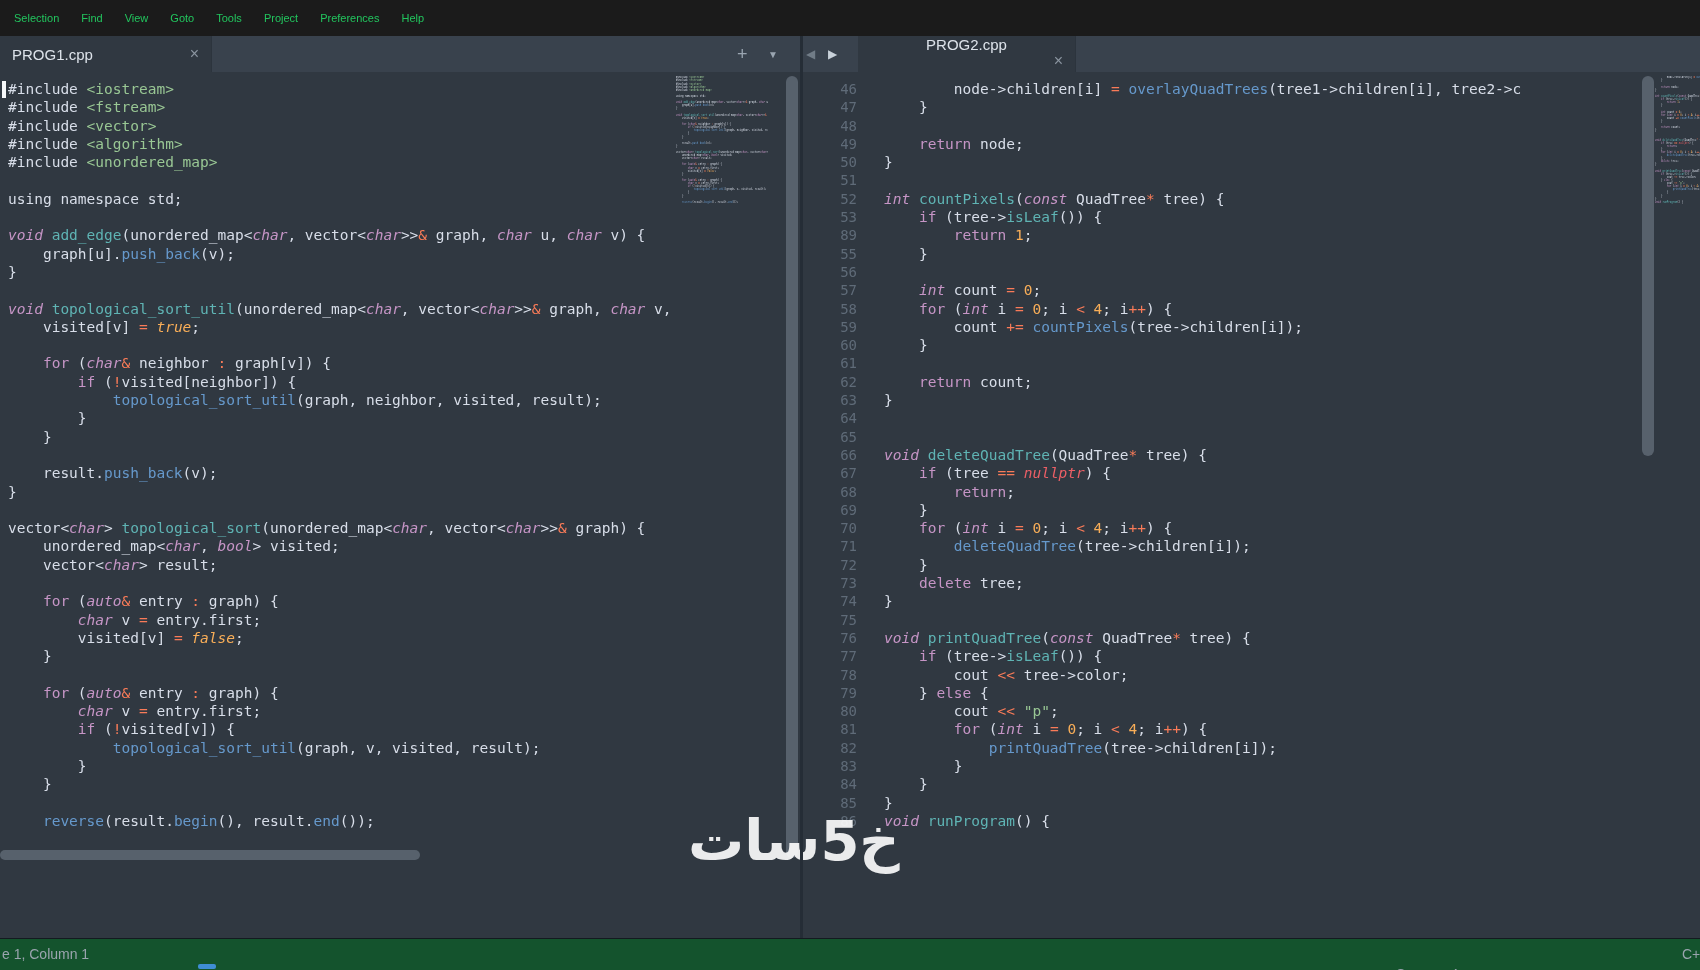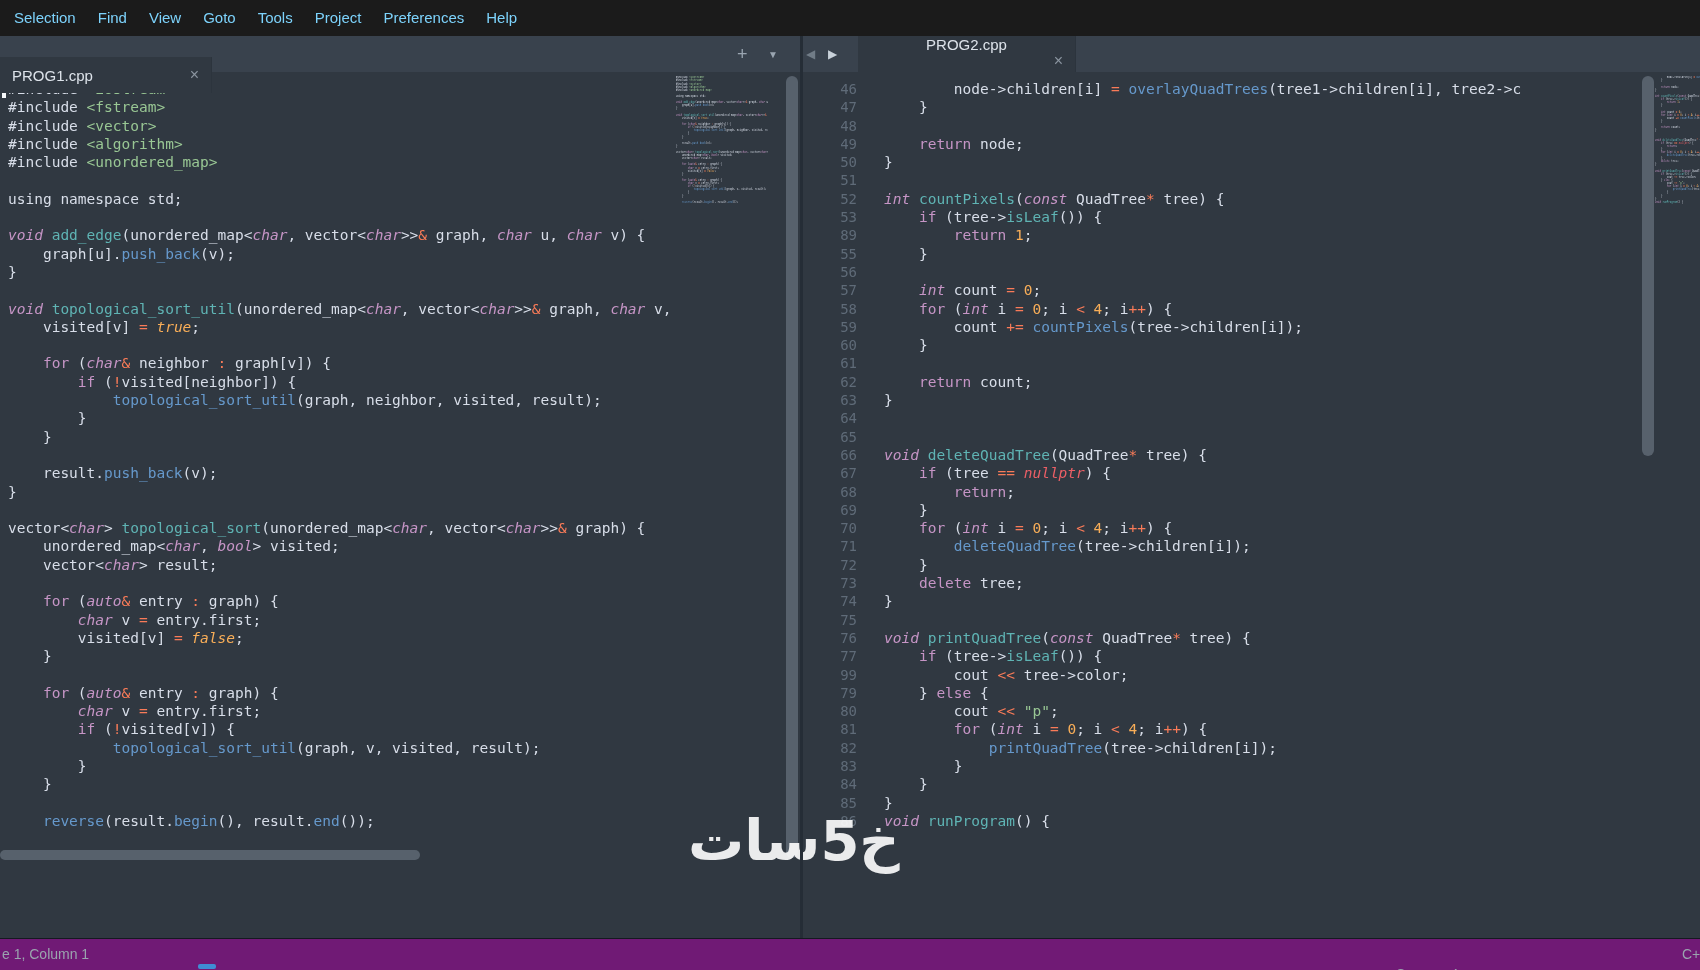--- a/index.html
+++ b/index.html
@@ -2,21 +2,21 @@
 <html><head>
 <meta charset="utf-8">
 <style>
   * { margin:0; padding:0; box-sizing:border-box; }
   html,body { width:1700px; height:970px; overflow:hidden; background:#303841; }
   body { position:relative; font-family:"Liberation Sans",sans-serif; }
 
   
   .menubar { position:absolute; top:0; left:0; right:0; height:36px; background:#1b1b1b;
              display:flex; align-items:center; padding-left:3px; z-index:20; }
-  .menu-item { padding:0 11px; color:#7dd3fc; font-size:15px; line-height:36px; cursor:default; }
+  .menu-item { padding:0 11px; color:#22c55e; font-size:11px; line-height:36px; cursor:default; }
 
   
   .tabbar { position:absolute; top:36px; left:0; right:0; height:36px; background:#39424d; z-index:18; }
   .tab { position:absolute; top:0; height:36px; background:#303841; display:flex; align-items:center;
          padding:0 12px; border-right:1px solid #2c343d; }
   .tab-title { color:#dde3ea; font-size:15px; white-space:nowrap; }
   .tab-close { color:#8b95a0; font-size:16px; line-height:16px; margin-left:auto; padding-left:14px; }
   .tabbtn { position:absolute; top:0; height:36px; display:flex; align-items:center; color:#9aa5b1; }
 
   
@@ -57,21 +57,21 @@
                 font-family:"DejaVu Sans Mono",monospace; font-size:14.5px; line-height:18.3px; white-space:pre; }
 
   
   .vscroll { position:absolute; width:12px; border-radius:6px; background:#57616c; z-index:5; }
   #vscroll-left  { left:786px; top:4px;  height:782px; }
   #vscroll-right { left:839px; top:4px;  height:380px; }
   .hscroll-thumb { position:absolute; left:0; top:778px; width:420px; height:10px;
                    border-radius:5px; background:#57616c; z-index:5; }
 
   
-  .statusbar { position:absolute; left:0; right:0; bottom:0; height:32px; background:#701a75;
+  .statusbar { position:absolute; left:0; right:0; bottom:0; height:32px; background:#14532d;
                border-top:1px solid #141a20; z-index:20; }
   .status-text { position:absolute; top:0; line-height:31px; color:#9aa4ae; font-size:14px; white-space:nowrap; }
   #status-caret  { left:2px; }
   #status-indent { left:1396px;margin-top:20px; }
   #status-syntax { left:1682px; width:36px; overflow:hidden; }
   .status-accent { position:absolute; left:198px; bottom:1px; width:18px; height:5px;
                    border-radius:2px; background:#3f8dd4; }
 
   
   .watermark { position:absolute; left:688px; top:808px; z-index:8; direction:rtl;
@@ -86,21 +86,21 @@
     <div class="menu-item">Find</div>
     <div class="menu-item">View</div>
     <div class="menu-item">Goto</div>
     <div class="menu-item">Tools</div>
     <div class="menu-item">Project</div>
     <div class="menu-item">Preferences</div>
     <div class="menu-item">Help</div>
   </div>
 
 <div class="tabbar">
-  <div class="tab" style="left:0; width:212px;margin-top:21px;">
+  <div class="tab" style="left:0; width:212px;">
     <span class="tab-title">PROG1.cpp</span>
     <span class="tab-close">×</span>
   </div>
   <div class="tabbtn" style="left:737px; font-size:18px;">+</div>
   <div class="tabbtn" style="left:768px; font-size:10px;">▼</div>
   <div class="tabbtn" style="left:806px; font-size:12px; color:#717c87;">◀</div>
   <div class="tabbtn" style="left:828px; font-size:12px; color:#c9d2da;">▶</div>
   <div class="tab" style="left:858px; width:218px;flex-direction:column;">
     <span class="tab-title">PROG2.cpp</span>
     <span class="tab-close">×</span>
@@ -144,21 +144,21 @@
         <div class="ln">68</div>
         <div class="ln">69</div>
         <div class="ln">70</div>
         <div class="ln">71</div>
         <div class="ln">72</div>
         <div class="ln">73</div>
         <div class="ln">74</div>
         <div class="ln">75</div>
         <div class="ln">76</div>
         <div class="ln">77</div>
-        <div class="ln">99</div>
+        <div class="ln">78</div>
         <div class="ln">79</div>
         <div class="ln">80</div>
         <div class="ln">81</div>
         <div class="ln">82</div>
         <div class="ln">83</div>
         <div class="ln">84</div>
         <div class="ln">85</div>
         <div class="ln">86</div>
       </div>
     <div class="code" id="code-right"><div class="cl"><span class="tk-pl">        node-&gt;children[i] </span><span class="tk-op">=</span><span class="tk-pl"> </span><span class="tk-fc">overlayQuadTrees</span><span class="tk-pl">(tree1-&gt;children[i], tree2-&gt;c</span></div><div class="cl"><span class="tk-pl">    }</span></div><div class="cl"></div><div class="cl"><span class="tk-pl">    </span><span class="tk-kw">return</span><span class="tk-pl"> node;</span></div><div class="cl"><span class="tk-pl">}</span></div><div class="cl"></div><div class="cl"><span class="tk-ty">int</span><span class="tk-pl"> </span><span class="tk-fd">countPixels</span><span class="tk-pl">(</span><span class="tk-ty">const</span><span class="tk-pl"> QuadTree</span><span class="tk-op">*</span><span class="tk-pl"> tree) {</span></div><div class="cl"><span class="tk-pl">    </span><span class="tk-kw">if</span><span class="tk-pl"> (tree-&gt;</span><span class="tk-fd">isLeaf</span><span class="tk-pl">()) {</span></div><div class="cl"><span class="tk-pl">        </span><span class="tk-kw">return</span><span class="tk-pl"> </span><span class="tk-nu">1</span><span class="tk-pl">;</span></div><div class="cl"><span class="tk-pl">    }</span></div><div class="cl"></div><div class="cl"><span class="tk-pl">    </span><span class="tk-ty">int</span><span class="tk-pl"> count </span><span class="tk-op">=</span><span class="tk-pl"> </span><span class="tk-nu">0</span><span class="tk-pl">;</span></div><div class="cl"><span class="tk-pl">    </span><span class="tk-kw">for</span><span class="tk-pl"> (</span><span class="tk-ty">int</span><span class="tk-pl"> i </span><span class="tk-op">=</span><span class="tk-pl"> </span><span class="tk-nu">0</span><span class="tk-pl">; i </span><span class="tk-op">&lt;</span><span class="tk-pl"> </span><span class="tk-nu">4</span><span class="tk-pl">; i</span><span class="tk-op">++</span><span class="tk-pl">) {</span></div><div class="cl"><span class="tk-pl">        count </span><span class="tk-op">+=</span><span class="tk-pl"> </span><span class="tk-fc">countPixels</span><span class="tk-pl">(tree-&gt;children[i]);</span></div><div class="cl"><span class="tk-pl">    }</span></div><div class="cl"></div><div class="cl"><span class="tk-pl">    </span><span class="tk-kw">return</span><span class="tk-pl"> count;</span></div><div class="cl"><span class="tk-pl">}</span></div><div class="cl"></div><div class="cl"></div><div class="cl"><span class="tk-ty">void</span><span class="tk-pl"> </span><span class="tk-fd">deleteQuadTree</span><span class="tk-pl">(QuadTree</span><span class="tk-op">*</span><span class="tk-pl"> tree) {</span></div><div class="cl"><span class="tk-pl">    </span><span class="tk-kw">if</span><span class="tk-pl"> (tree </span><span class="tk-op">==</span><span class="tk-pl"> </span><span class="tk-cni">nullptr</span><span class="tk-pl">) {</span></div><div class="cl"><span class="tk-pl">        </span><span class="tk-kw">return</span><span class="tk-pl">;</span></div><div class="cl"><span class="tk-pl">    }</span></div><div class="cl"><span class="tk-pl">    </span><span class="tk-kw">for</span><span class="tk-pl"> (</span><span class="tk-ty">int</span><span class="tk-pl"> i </span><span class="tk-op">=</span><span class="tk-pl"> </span><span class="tk-nu">0</span><span class="tk-pl">; i </span><span class="tk-op">&lt;</span><span class="tk-pl"> </span><span class="tk-nu">4</span><span class="tk-pl">; i</span><span class="tk-op">++</span><span class="tk-pl">) {</span></div><div class="cl"><span class="tk-pl">        </span><span class="tk-fc">deleteQuadTree</span><span class="tk-pl">(tree-&gt;children[i]);</span></div><div class="cl"><span class="tk-pl">    }</span></div><div class="cl"><span class="tk-pl">    </span><span class="tk-kw">delete</span><span class="tk-pl"> tree;</span></div><div class="cl"><span class="tk-pl">}</span></div><div class="cl"></div><div class="cl"><span class="tk-ty">void</span><span class="tk-pl"> </span><span class="tk-fd">printQuadTree</span><span class="tk-pl">(</span><span class="tk-ty">const</span><span class="tk-pl"> QuadTree</span><span class="tk-op">*</span><span class="tk-pl"> tree) {</span></div><div class="cl"><span class="tk-pl">    </span><span class="tk-kw">if</span><span class="tk-pl"> (tree-&gt;</span><span class="tk-fd">isLeaf</span><span class="tk-pl">()) {</span></div><div class="cl"><span class="tk-pl">        cout </span><span class="tk-op">&lt;&lt;</span><span class="tk-pl"> tree-&gt;color;</span></div><div class="cl"><span class="tk-pl">    } </span><span class="tk-kw">else</span><span class="tk-pl"> {</span></div><div class="cl"><span class="tk-pl">        cout </span><span class="tk-op">&lt;&lt;</span><span class="tk-pl"> </span><span class="tk-st">"p"</span><span class="tk-pl">;</span></div><div class="cl"><span class="tk-pl">        </span><span class="tk-kw">for</span><span class="tk-pl"> (</span><span class="tk-ty">int</span><span class="tk-pl"> i </span><span class="tk-op">=</span><span class="tk-pl"> </span><span class="tk-nu">0</span><span class="tk-pl">; i </span><span class="tk-op">&lt;</span><span class="tk-pl"> </span><span class="tk-nu">4</span><span class="tk-pl">; i</span><span class="tk-op">++</span><span class="tk-pl">) {</span></div><div class="cl"><span class="tk-pl">            </span><span class="tk-fc">printQuadTree</span><span class="tk-pl">(tree-&gt;children[i]);</span></div><div class="cl"><span class="tk-pl">        }</span></div><div class="cl"><span class="tk-pl">    }</span></div><div class="cl"><span class="tk-pl">}</span></div><div class="cl"><span class="tk-ty">void</span><span class="tk-pl"> </span><span class="tk-fd">runProgram</span><span class="tk-pl">() {</span></div></div>

